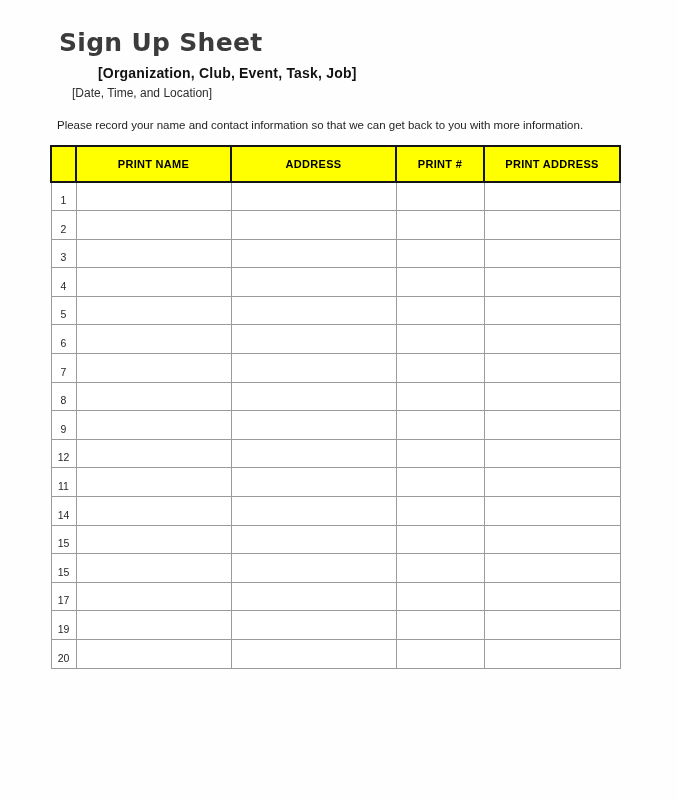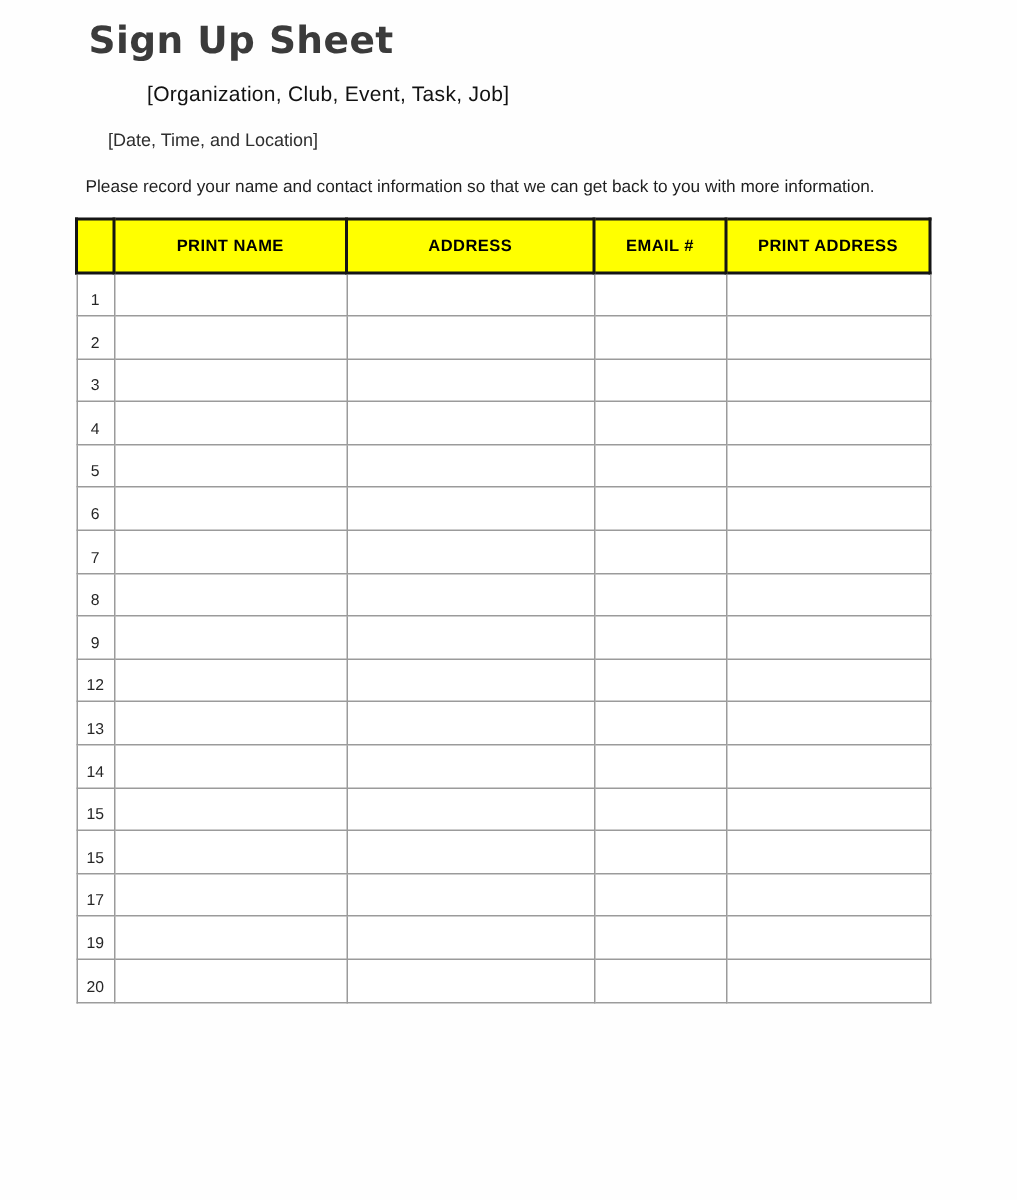--- a/index.html
+++ b/index.html
@@ -17,32 +17,32 @@
     font-family: "Liberation Sans", sans-serif;
     color: var(--body-text);
   }
   .page {
     position: relative;
     width: 678px; height: 800px;
     overflow: hidden;
   }
   .doc-title {
     position: absolute;
-    left: 59px; top: 12px;
+    left: 59px; top: 28px;
     font-size: 25px;
     font-weight: bold;
     letter-spacing: 0.3px;
     color: var(--title-color);
     font-family: "DejaVu Sans", "Liberation Sans", sans-serif;
   }
   .doc-subtitle {
     position: absolute;
-    left: 58px; top: 54px;
+    left: 58px; top: 65px;
     font-size: 14px;
-    font-weight: normal;
+    font-weight: bold;
     color: #121212;
     letter-spacing: 0.2px;
     padding-left: 40px;
   }
   .doc-dateline {
     position: absolute;
     left: 72px; top: 86px;
     font-size: 12px;
     color: #2e2e2e;
   }
@@ -103,21 +103,21 @@
       <col style="width:155px">
       <col style="width:165px">
       <col style="width:88px">
       <col style="width:136px">
     </colgroup>
     <thead>
       <tr>
           <th></th>
           <th>PRINT NAME</th>
           <th>ADDRESS</th>
-          <th>EMAIL #</th>
+          <th>PRINT #</th>
           <th>PRINT ADDRESS</th>
         </tr>
     </thead>
     <tbody>
         <tr>
           <td class="row-num">1</td>
           <td class="fill-cell"></td>
           <td class="fill-cell"></td>
           <td class="fill-cell"></td>
           <td class="fill-cell"></td>
@@ -179,21 +179,21 @@
           <td class="fill-cell"></td>
         </tr>
         <tr>
           <td class="row-num">12</td>
           <td class="fill-cell"></td>
           <td class="fill-cell"></td>
           <td class="fill-cell"></td>
           <td class="fill-cell"></td>
         </tr>
         <tr>
-          <td class="row-num">13</td>
+          <td class="row-num">11</td>
           <td class="fill-cell"></td>
           <td class="fill-cell"></td>
           <td class="fill-cell"></td>
           <td class="fill-cell"></td>
         </tr>
         <tr>
           <td class="row-num">14</td>
           <td class="fill-cell"></td>
           <td class="fill-cell"></td>
           <td class="fill-cell"></td>

